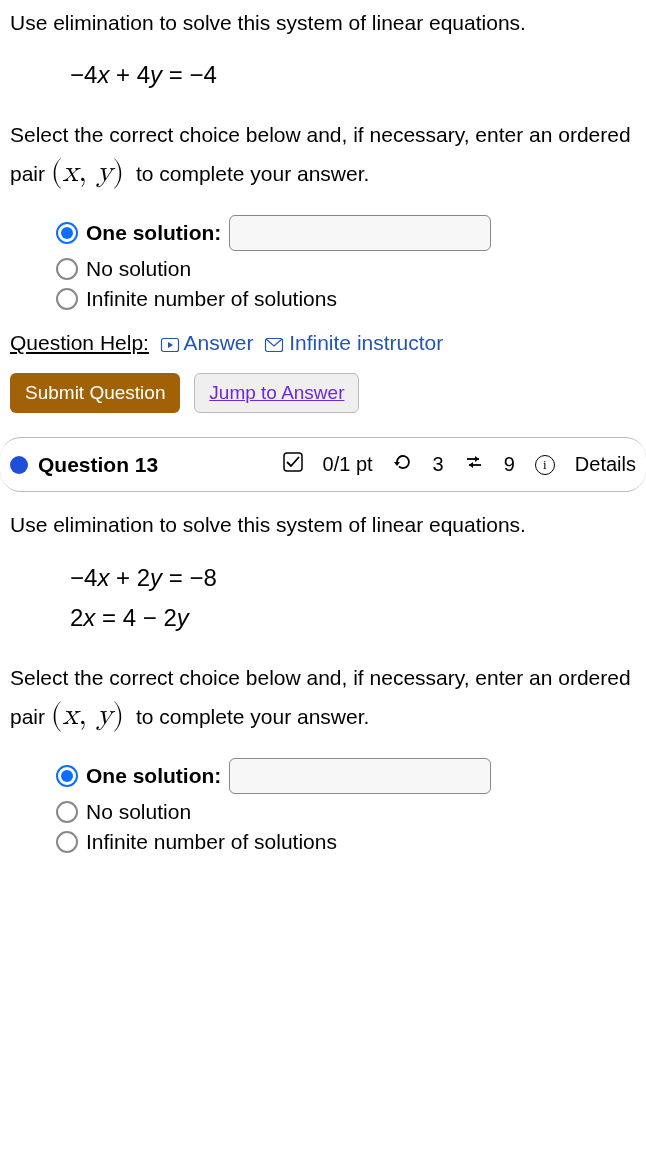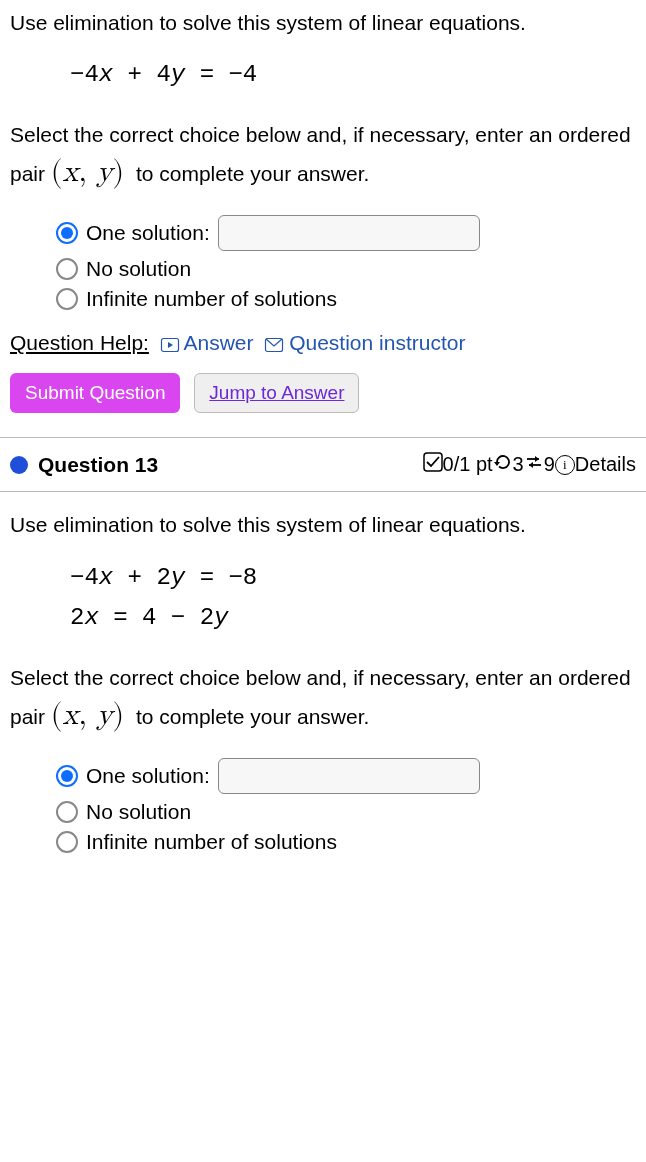--- a/index.html
+++ b/index.html
@@ -7,59 +7,60 @@
     margin: 0;
     padding: 0;
     font-family: -apple-system, BlinkMacSystemFont, "Segoe UI", Arial, sans-serif;
     font-size: 21px;
     color: #000;
     width: 646px;
     background: #fff;
   }
   .q-block { padding: 8px 10px 0 10px; }
   .prompt { margin: 0 0 18px 0; line-height: 1.4; }
-  .eqs { margin: 0 0 24px 60px; font-family: Liberation Mono, monospace; font-size: 24px; line-height: 1.7; }
+  .eqs { margin: 0 0 24px 60px; font-family: Liberation Sans, sans-serif; font-size: 24px; line-height: 1.7; }
   .eqs .var { font-style: italic; }
   .instr { line-height: 1.45; }
   .instr .mathpair { font-family:'Cambria Math','Latin Modern Math',serif; font-size:30px; font-style: italic; }
   .instr .mathpair .paren { font-style: normal; }
   .choices { margin: 18px 0 20px 46px; }
   .choice-row { display: flex; align-items: center; margin-bottom: 6px; }
   .radio {
     width: 22px; height: 22px; border: 2px solid #888; border-radius: 50%;
     display: inline-flex; align-items: center; justify-content: center;
     margin-right: 8px; flex-shrink: 0;
   }
   .radio.sel { border-color: #0d6efd; }
   .radio.sel::after { content:""; width:12px; height:12px; background:#0d6efd; border-radius:50%; display:block; }
-  .choice-label { font-weight: 400; }
+  .choice-label { font-weight: 700; }
   .answer-input {
     width: 262px; height: 36px; border:1px solid #888; border-radius:6px;
     margin-left:8px; font-size:18px; padding:0 8px; background:#f7f7f7;
   }
   .choice-plain { font-weight: 400; }
   .help-row { margin: 8px 0 16px 0; font-size:21px; }
   .help-label { display:inline;text-decoration:underline; }
   .help-link { color:#2455b3; text-decoration:none; margin-left:6px; cursor:pointer; }
   .help-icon { display:inline-block; width:18px; vertical-align:-2px; }
   .btn-row { margin-bottom: 24px; }
   .btn {
     display:inline-block; padding:8px 14px; border-radius:6px; font-size:19px;
     cursor:pointer; border:1px solid transparent;
   }
-  .btn.primary { background:#d946ef; color:#fff; }
+  .btn.primary { background:#a16207; color:#fff; }
   .btn.default { background:#efefef; color:#6d28d9; border-color:#bbb; margin-left:8px;text-decoration:underline; }
   .q-header {
     border-top:1px solid #bbb; border-bottom:1px solid #bbb;
     padding:14px 10px; display:flex; align-items:center; justify-content:space-between;
     font-size:21px;
+    border-radius:21px;
   }
   .q-header-left { display:flex; align-items:center; gap:10px; font-weight:700; }
   .dot { width:18px; height:18px; background:#1f4fd8; border-radius:50%; display:inline-block; }
-  .q-header-right { display:flex; align-items:center; gap:0; font-size:20px; }
+  .q-header-right { display:flex; align-items:center; gap:20px; font-size:20px; }
   .circ-i {
     width:20px; height:20px; border:1.5px solid #000; border-radius:50%;
     display:inline-flex; align-items:center; justify-content:center; font-size:13px; font-family:serif;
   }
   .hdr-icon { display:inline-block; }
   svg { overflow: visible; }
 </style>
 </head>
 <body>
 
@@ -101,21 +102,21 @@
       </span>
       <span>Answer</span>
     </a>
     <a class="help-link">
       <span class="help-icon">
         <svg width="18" height="14" viewBox="0 0 18 14">
             <rect x="0.5" y="0.5" width="17" height="13" rx="2" fill="none" stroke="#2455b3" stroke-width="1.2"></rect>
             <polyline points="1,1 9,8 17,1" fill="none" stroke="#2455b3" stroke-width="1.2"></polyline>
           </svg>
       </span>
-      <span>Question instructor</span>
+      <span>Infinite instructor</span>
     </a>
   </div>
 
   <div class="btn-row">
     <span class="btn primary">Submit Question</span>
     <span class="btn default">Jump to Answer</span>
   </div>
 </div>
 
 <div class="q-header">

